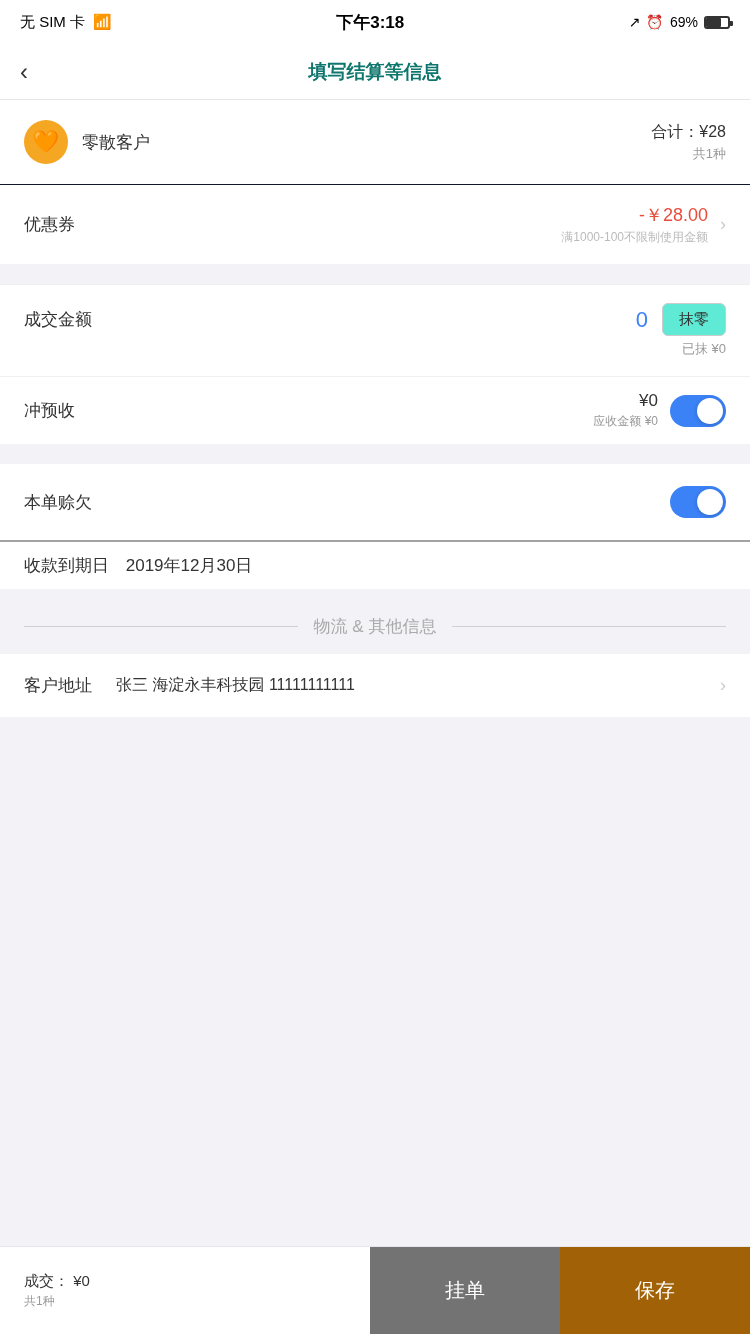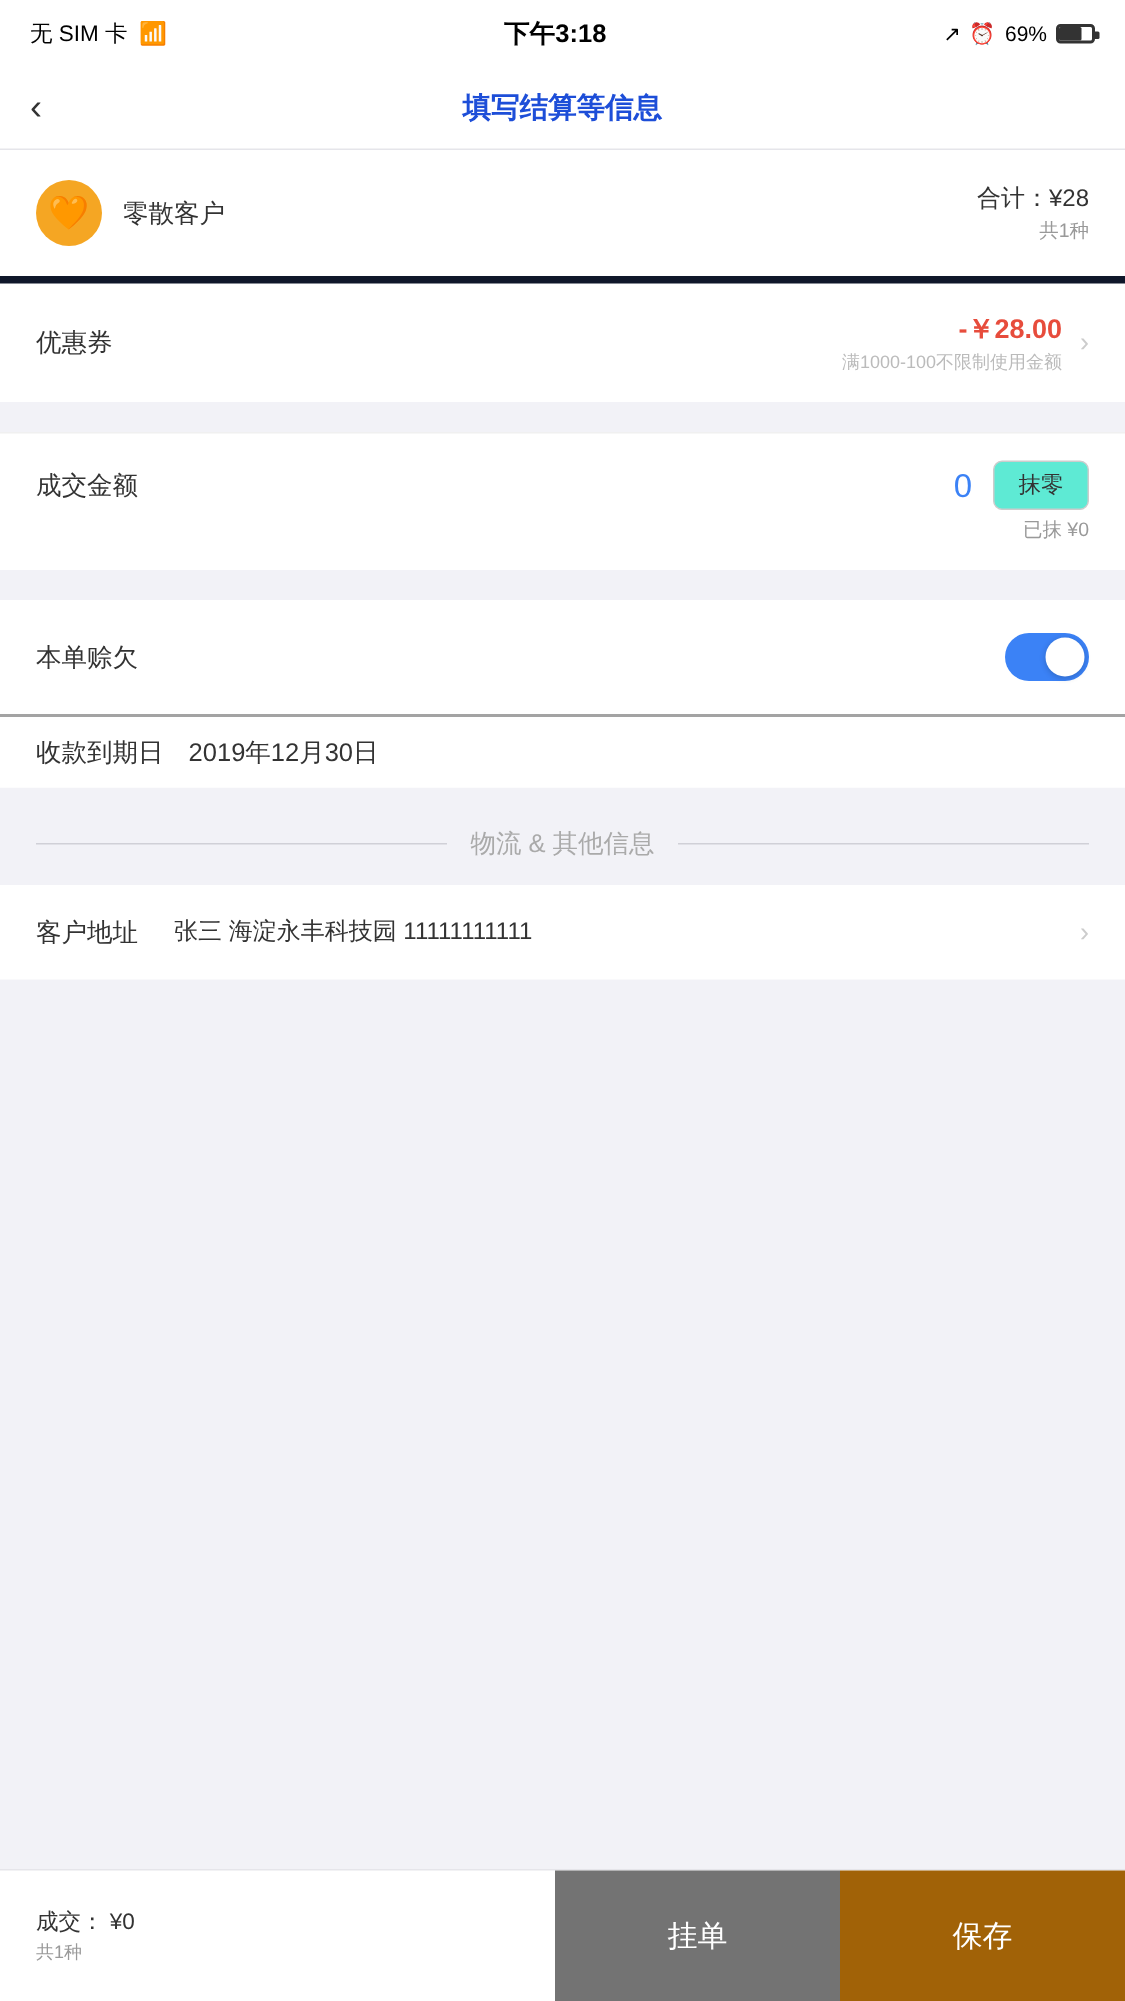--- a/index.html
+++ b/index.html
@@ -65,21 +65,21 @@
     .nav-back {
       position: absolute;
       left: 20px;
       font-size: 24px;
       color: #333;
       cursor: pointer;
     }
     .nav-title {
       font-size: 19px;
       font-weight: 600;
-      color: #1d4ed8;
+      color: #0f766e;
     }
 
     
     .content {
       padding-bottom: 90px;
     }
 
     
     .section-card {
       background: #fff;
@@ -128,38 +128,38 @@
       margin-top: 2px;
     }
 
     
     .row-item {
       display: flex;
       align-items: center;
       justify-content: space-between;
       padding: 18px 24px;
       background: #fff;
-      border-top: 5px solid #0f172a;
+      border-top: 1px solid #0f172a;
     }
     .row-label {
       font-size: 17px;
       color: #333;
     }
     .row-right {
       display: flex;
       align-items: center;
       gap: 12px;
     }
     .row-value-block {
       text-align: right;
     }
     .discount-amount {
       font-size: 18px;
       color: #e74c3c;
-      font-weight: 700;
+      font-weight: 400;
     }
     .discount-note {
       font-size: 12px;
       color: #bbb;
       margin-top: 2px;
     }
     .chevron-icon {
       color: #ccc;
       font-size: 18px;
     }
@@ -427,20 +427,30 @@
       <div class="transaction-top">
         <span class="transaction-label">成交金额</span>
         <div class="transaction-right">
           <span class="amount-value">0</span>
           <button class="round-btn">抹零</button>
         </div>
       </div>
       <div class="transaction-sub">已抹  ¥0</div>
     </div>
 
+    <div class="prereceipt-row">
+      <span class="prereceipt-label">冲预收</span>
+      <div class="prereceipt-right">
+        <div class="prereceipt-values">
+          <div class="prereceipt-main">¥0</div>
+          <div class="prereceipt-sub">应收金额 ¥0</div>
+        </div>
+        <div class="toggle"></div>
+      </div>
+    </div>
   </div>
 
   <div class="section-divider"></div>
 
   <div class="section-card">
     <div class="credit-row">
       <span class="credit-label">本单赊欠</span>
       <div class="toggle"></div>
     </div>
     <div class="duedate-row">

